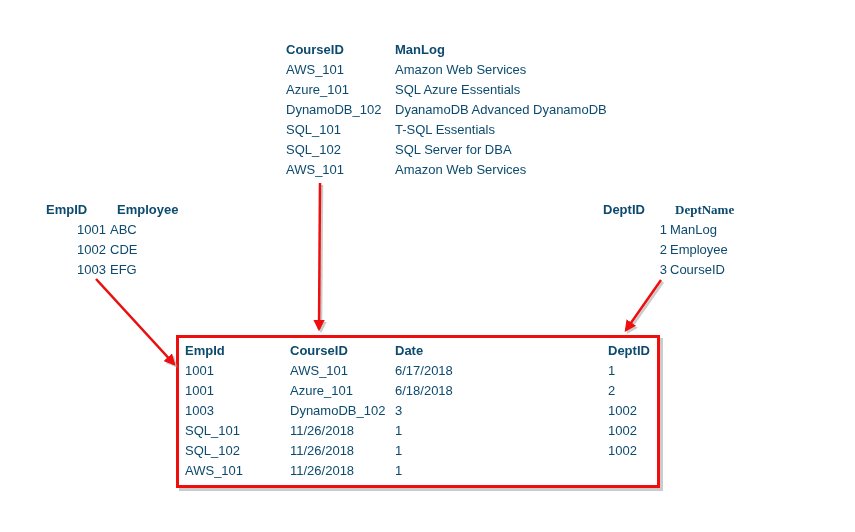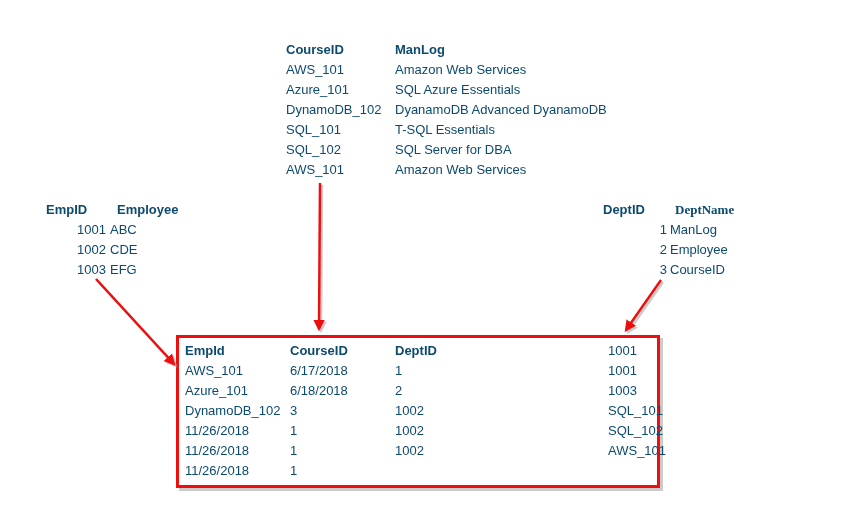--- a/index.html
+++ b/index.html
@@ -110,20 +110,21 @@
       <div class="grid-cell">Employee</div>
 
       <div class="grid-cell num">3</div>
       <div class="grid-cell">CourseID</div>
     </div>
 
   <div class="training-box">
     <div class="training-grid">
       <div class="grid-cell th">EmpId</div>
       <div class="grid-cell th">CourseID</div>
+      <div class="grid-cell th">Date</div>
       <div class="grid-cell th">DeptID</div>
 
         <div class="grid-cell">1001</div>
         <div class="grid-cell">AWS_101</div>
         <div class="grid-cell">6/17/2018</div>
         <div class="grid-cell">1</div>
 
         <div class="grid-cell">1001</div>
         <div class="grid-cell">Azure_101</div>
         <div class="grid-cell">6/18/2018</div>

